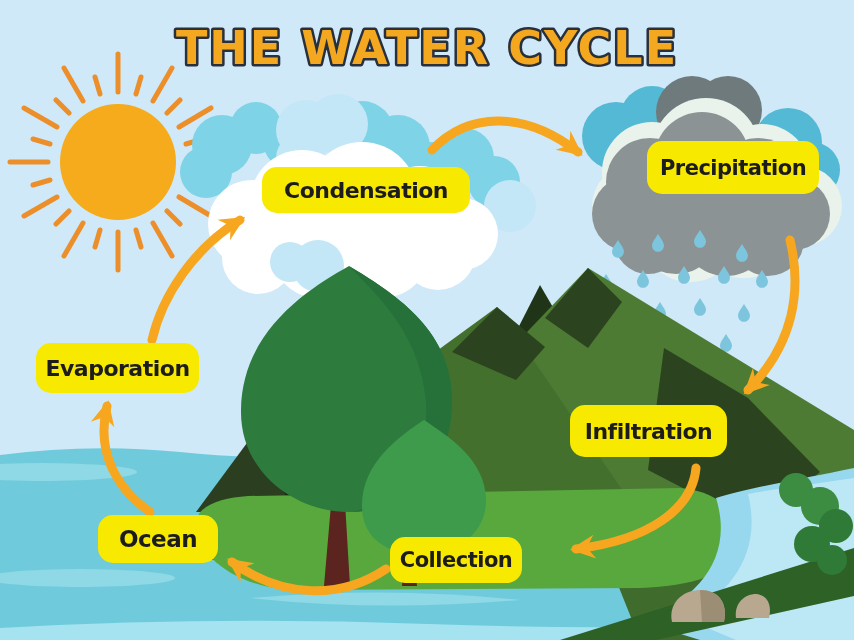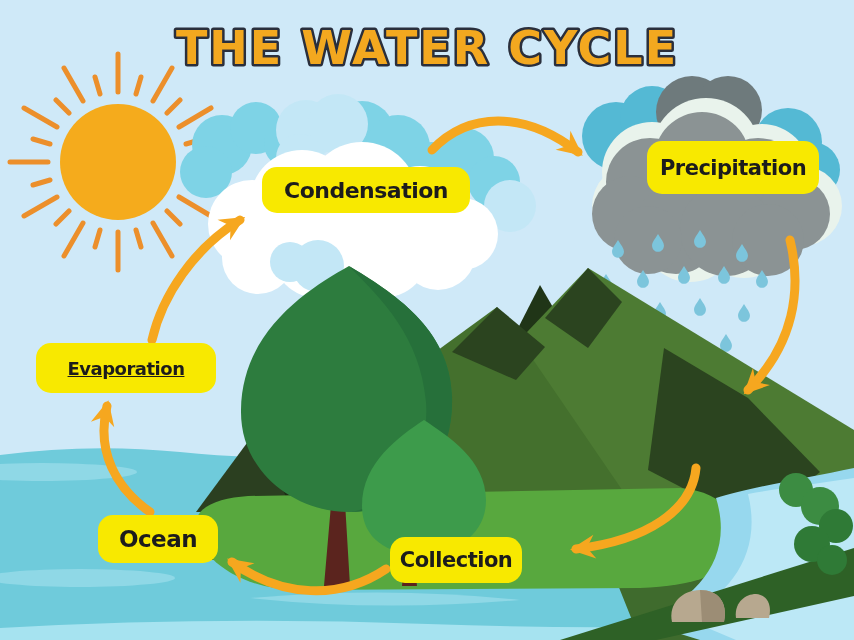--- a/index.html
+++ b/index.html
@@ -14,21 +14,21 @@
     background:var(--label-bg,#f8e900);
     color:var(--label-text,#1c1c1c);
     border-radius:15px;
     display:flex;align-items:center;justify-content:center;
     font-weight:700;letter-spacing:-0.5px;
     white-space:nowrap;
     z-index:6;
   }
   .lbl-condensation{left:247px;top:167px;width:208px;height:46px;font-size:22px;margin-left:15px;}
   .lbl-precipitation{left:647px;top:141px;width:172px;height:53px;font-size:21px;}
-  .lbl-evaporation{left:36px;top:343px;width:180px;height:50px;font-size:18px;text-decoration:underline;}
+  .lbl-evaporation{left:36px;top:343px;width:163px;height:50px;font-size:22px;}
   .lbl-infiltration{left:570px;top:405px;width:157px;height:52px;font-size:22px;}
   .lbl-ocean{left:98px;top:515px;width:120px;height:48px;font-size:23px;}
   .lbl-collection{left:390px;top:537px;width:132px;height:46px;font-size:21px;}
   .title-svg{position:absolute;left:0;top:0;width:854px;height:100px;z-index:7;}
 </style>
 </head>
 <body>
 
 <div class="canvas">
 
@@ -204,20 +204,23 @@
 
   <div class="stage-label lbl-condensation">
     <span>Condensation</span>
   </div>
   <div class="stage-label lbl-precipitation">
     <span>Precipitation</span>
   </div>
   <div class="stage-label lbl-evaporation">
     <span>Evaporation</span>
   </div>
+  <div class="stage-label lbl-infiltration">
+    <span>Infiltration</span>
+  </div>
   <div class="stage-label lbl-ocean">
     <span>Ocean</span>
   </div>
   <div class="stage-label lbl-collection">
     <span>Collection</span>
   </div>
 
 </div>
 
 </body></html>

